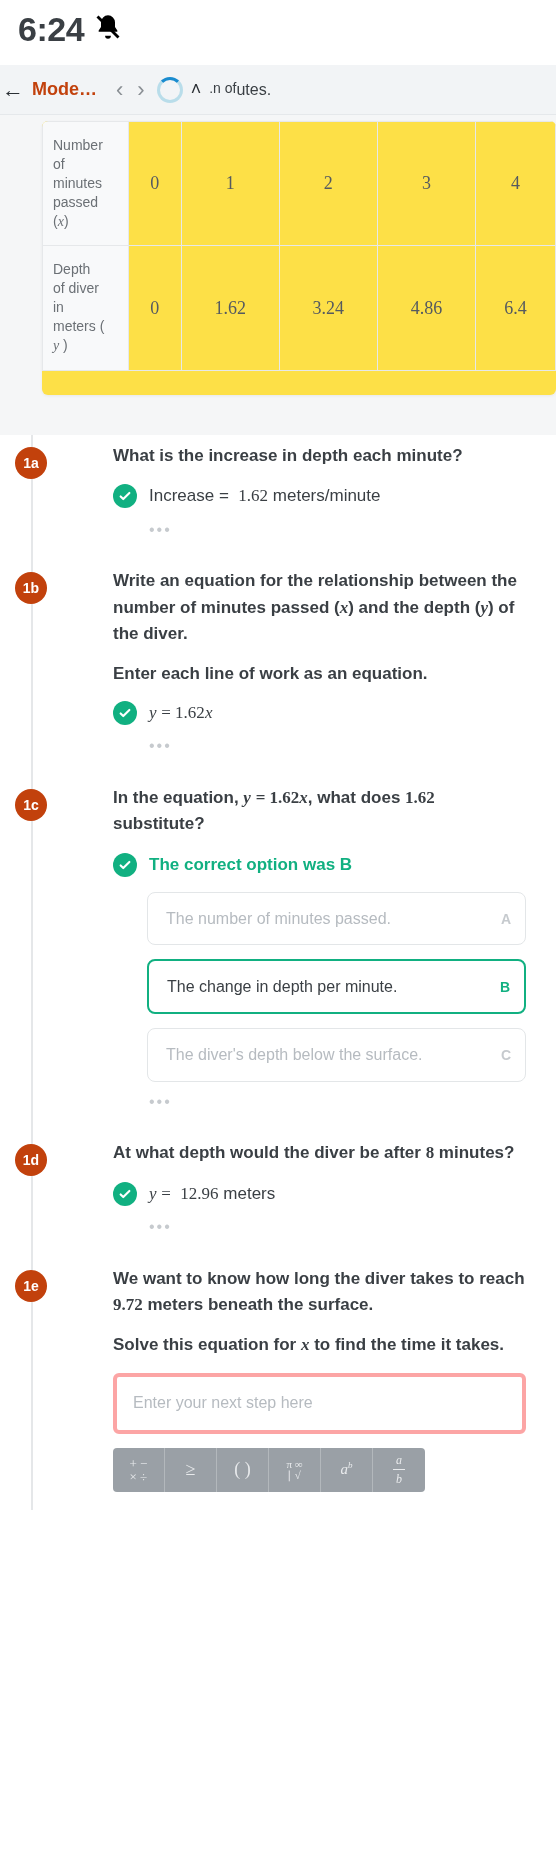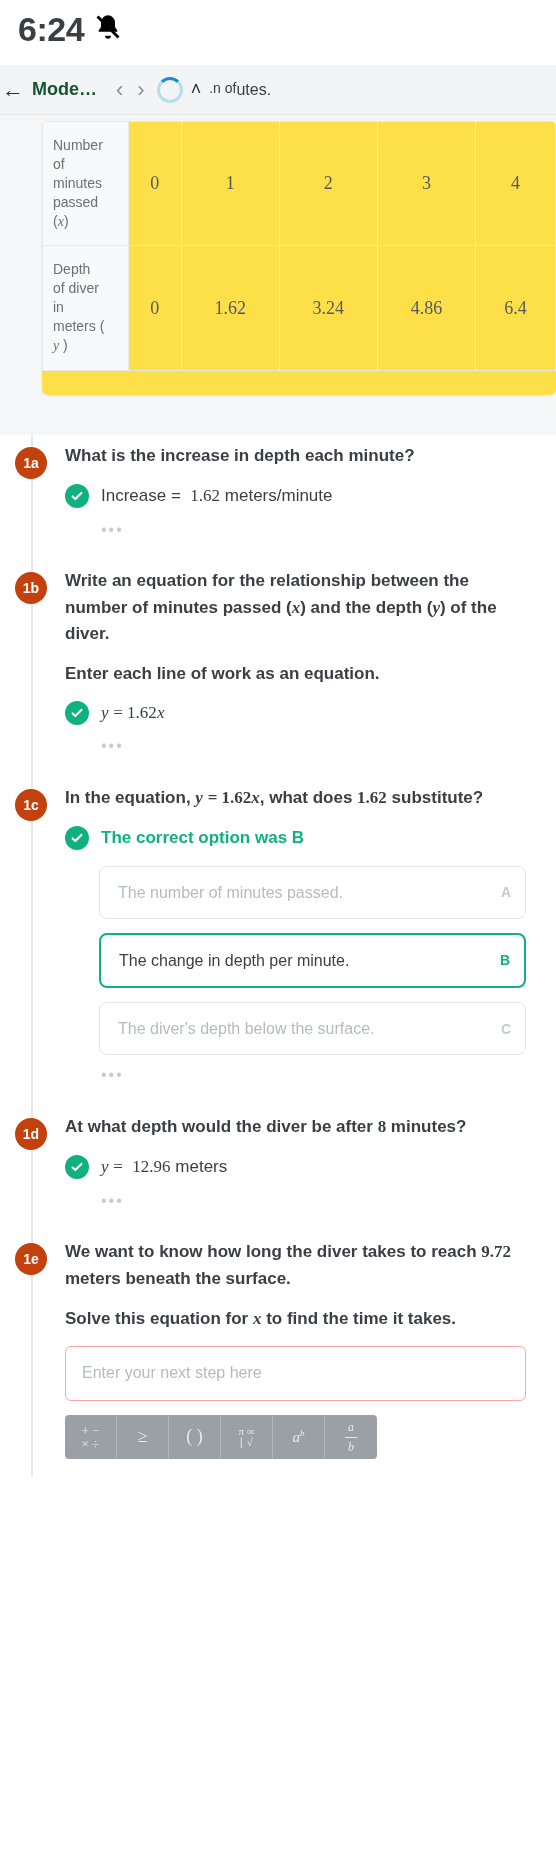--- a/index.html
+++ b/index.html
@@ -1,54 +1,54 @@
 <!DOCTYPE html>
 <html><head>
 <meta charset="utf-8">
 <style>
   * { box-sizing: border-box; margin: 0; padding: 0; }
   html, body { width: 556px; background: #fff; font-family: -apple-system, Helvetica, Arial, sans-serif; color: #3a3f44; }
   .status-bar { display: flex; align-items: center; gap: 10px; padding: 10px 18px 16px; font-size: 34px; font-weight: 800; letter-spacing: -0.5px; }
   .bell-slash { width: 28px; height: 28px; }
   .toolbar { display: flex; align-items: center; background: #f2f4f6; height: 50px; border-bottom: 1px solid #e5e8eb; position: relative; }
   .tb-arrow { width: 26px; text-align: center; font-size: 22px; color: #2a2f34; }
-  .tb-label { font-size: 18px; font-weight: 600; color: #14532d; padding-left: 6px; white-space: nowrap; overflow: hidden; text-overflow: ellipsis; width: 84px; }
+  .tb-label { font-size: 18px; font-weight: 600; color: #c2410c; padding-left: 6px; white-space: nowrap; overflow: hidden; text-overflow: ellipsis; width: 84px; }
   .tb-nav { display: flex; gap: 14px; margin-left: 6px; font-size: 22px; color: #8a8f94; }
   .tb-prog { width: 26px; height: 26px; border: 3px solid #b9ddea; border-top-color: #1a8ccf; border-radius: 50%; margin-left: 12px; }
   .tb-caret { font-size: 18px; color: #2a2f34; margin-left: 8px; }
   .tb-hint { color: #3a3f44; font-size: 16px; margin-left: 8px; display:flex; flex-direction:row; line-height:1.1;}
   .tb-hint .top{font-size:14px;}
   .content { background: #f5f6f7; padding-top: 6px; }
   .card { background: #fde047; border-radius: 6px; box-shadow: 0 1px 3px rgba(0,0,0,0.06); margin: 0 0 40px 42px; padding: 0 0 24px 0; overflow: hidden; }
   table.data { width: 100%; border-collapse: collapse; font-size: 16px; }
   table.data th, table.data td { border: 1px solid #e6e8ea; padding: 14px 8px; text-align: center; vertical-align: middle; font-weight: 400; color: #555a60; }
   table.data th { background: #f8f9fa; color: #6b7075; font-size: 14px; line-height: 1.35; text-align: left; padding: 14px 10px; width: 86px; }
   table.data td.num { font-family: Georgia, 'Times New Roman', serif; font-size: 18px; }
   .questions { padding: 0 30px 40px 0; background:#fff; }
   .qrow { display: flex; gap: 18px; padding: 8px 0 18px 0; position: relative; }
   .qrow::before { content:""; position:absolute; left:31px; top:0; bottom:0; width:2px; background:#e5e7e9; }
   .qbadge { width: 32px; height: 32px; border-radius: 50%; background: #c2410c; color: #fff; font-size: 14px; font-weight: 600; display: flex; align-items: center; justify-content: center; flex-shrink: 0; margin-top: 4px; margin-left:15px; position:relative; z-index:1;}
-  .qbody { flex: 1; font-size: 17px; line-height: 1.55; color: #3a3f44; }
+  .qbody { flex: 1; font-size: 17px; line-height: 1.55; color: #3a3f44; margin-left: 48px; }
   .qbody .prompt { font-weight: 600; margin-bottom: 14px; }
   .qbody .sub { font-weight: 600; margin: 8px 0 12px; }
   .ansrow { display: flex; align-items: center; gap: 12px; margin-top: 4px; }
   .check { width: 24px; height: 24px; border-radius: 50%; background: #11b081; display: flex; align-items: center; justify-content: center; flex-shrink: 0; }
   .check svg { width: 14px; height: 14px; }
   .ans-text { font-size: 17px; color: #3a3f44; }
   .ans-text .mv { font-family: Georgia, 'Times New Roman', serif; }
   .ans-text.green { color: #11b081; font-weight: 700; }
   .dots { color: #c6cace; font-size: 16px; letter-spacing: 2px; margin: 8px 0 0 36px; }
   .mv { font-family: Georgia, 'Times New Roman', serif; }
   .mvi { font-family: Georgia, 'Times New Roman', serif; font-style: italic; }
   .options { margin: 14px 0 0 34px; display: flex; flex-direction: column; gap: 14px; }
   .opt { border: 1px solid #e3e6e8; border-radius: 8px; padding: 14px 28px 14px 18px; position: relative; color: #b6bbc0; font-size: 16px; line-height: 1.45; }
   .opt .lab { position: absolute; right: 14px; top: 50%; transform: translateY(-50%); font-size: 14px; color: #c6cace; font-weight: 600; }
   .opt.sel { border: 2.5px solid #11b081; color: #3a3f44; }
   .opt.sel .lab { color: #11b081; }
-  .inputbox { border: 1px solid #fca5a5; border-radius: 6px; padding: 14px 16px; font-size: 16px; color: #b6bbc0; margin-top: 14px; }
+  .inputbox { border: 4px solid #fca5a5; border-radius: 6px; padding: 14px 16px; font-size: 16px; color: #b6bbc0; margin-top: 14px; }
   .keyrow { display: flex; gap: 0; margin-top: 14px; background: #9aa0a6; border-radius: 4px; overflow: hidden; width: fit-content; }
   .keybtn { width: 52px; height: 44px; border-right: 1px solid rgba(255,255,255,0.25); display: flex; align-items: center; justify-content: center; color: #e8eaec; font-size: 18px; font-family: Georgia, serif; }
   .keybtn:last-child { border-right: none; }
   .keybtn.sm { font-size: 13px; line-height: 1; }
   .keybtn .frac { display:flex; flex-direction:column; align-items:center; font-size:12px; font-style:italic;}
   .keybtn .frac .n{border-bottom:1px solid #e8eaec; padding:0 3px;}
 </style>
 </head>
 <body>
 

